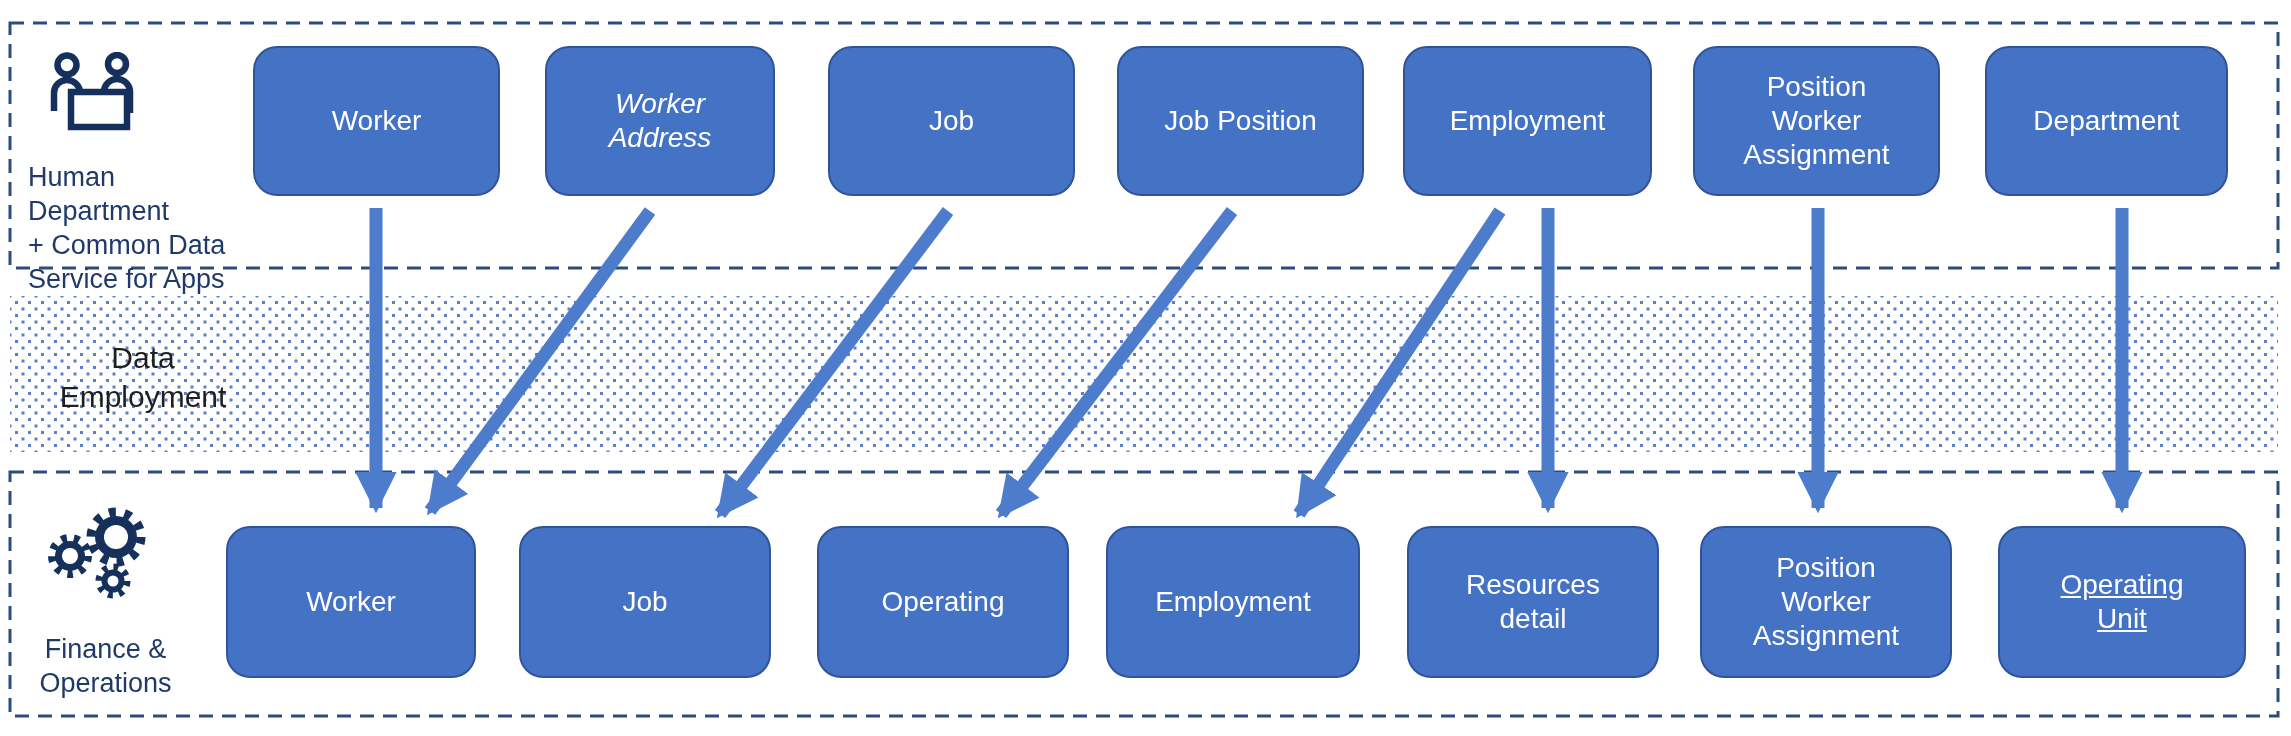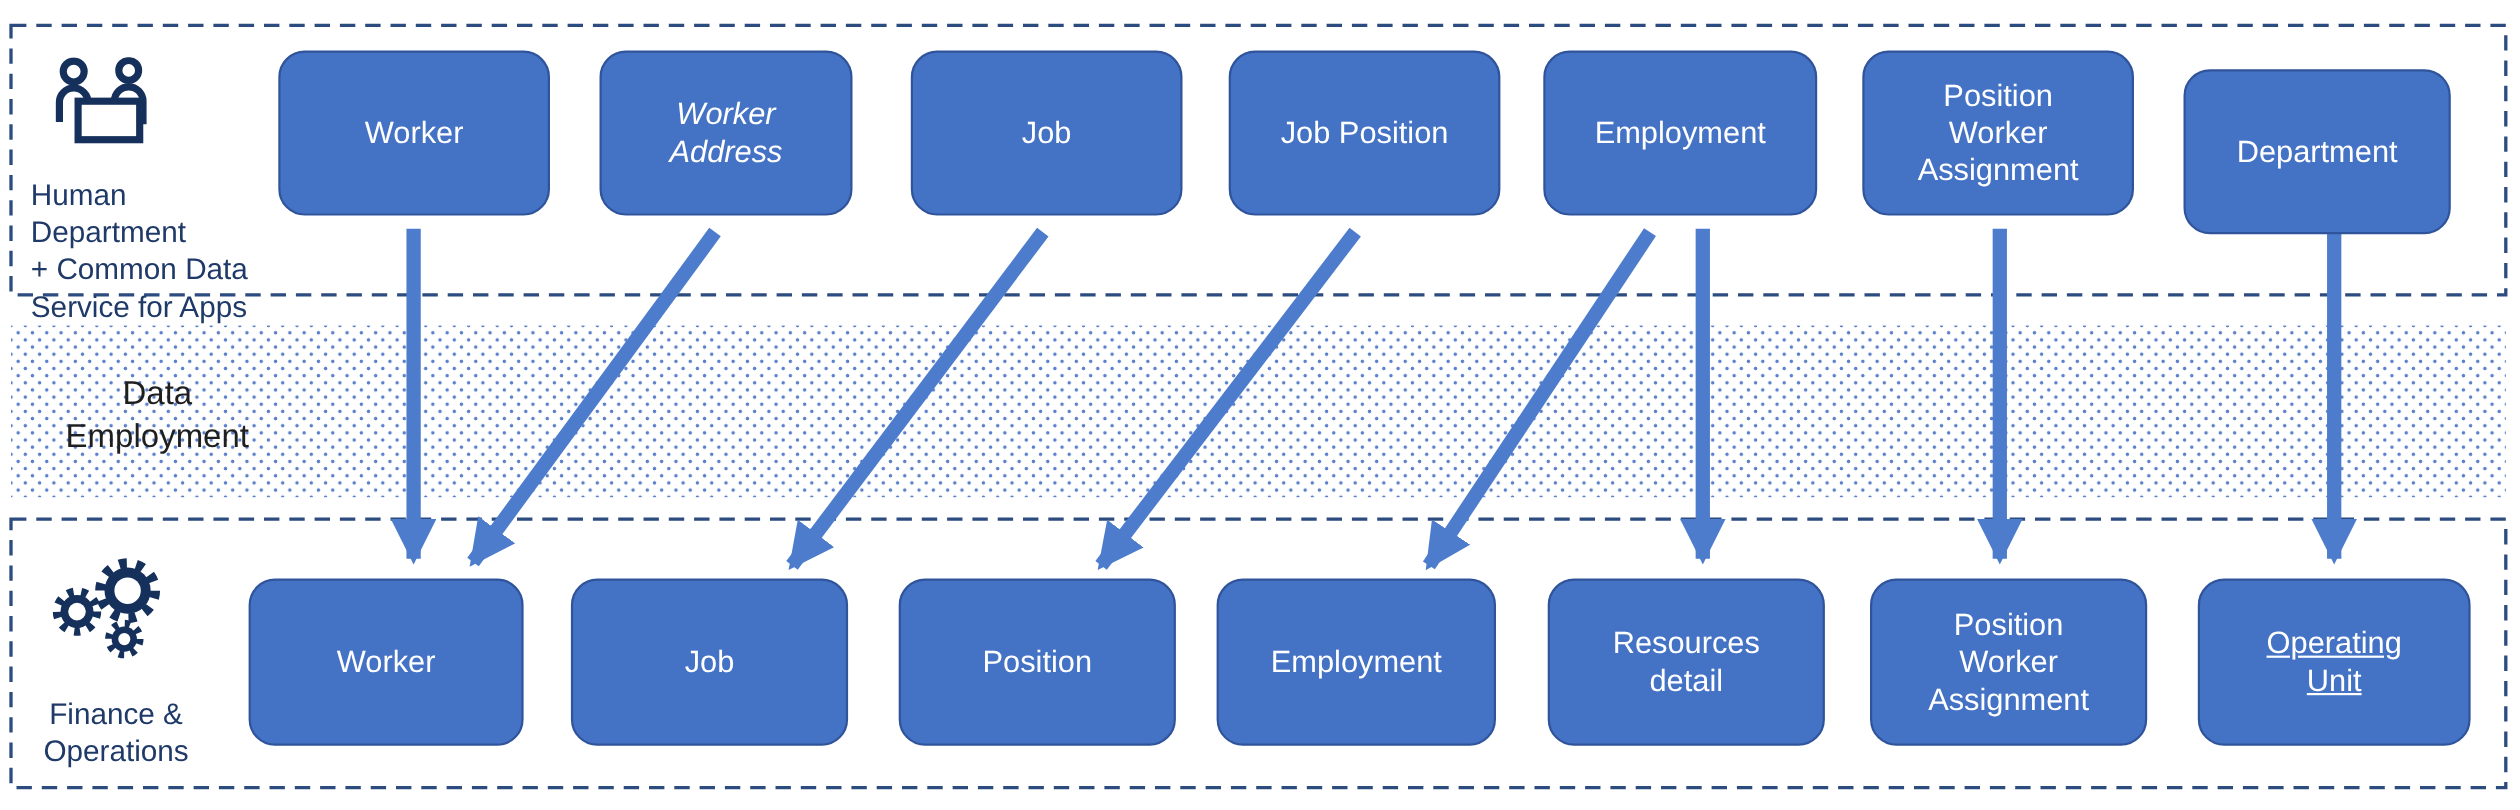--- a/index.html
+++ b/index.html
@@ -129,23 +129,23 @@
 
   <div class="zone-label" style="left:18px;top:632px;width:175px;text-align:center;">Finance &amp;
 Operations</div>
 
   <div class="node top" style="left:253px;width:247px;">Worker</div>
   <div class="node top" style="left:545px;width:230px;font-style:italic;">Worker Address</div>
   <div class="node top" style="left:828px;width:247px;">Job</div>
   <div class="node top" style="left:1117px;width:247px;">Job Position</div>
   <div class="node top" style="left:1403px;width:249px;">Employment</div>
   <div class="node top" style="left:1693px;width:247px;">Position Worker Assignment</div>
-  <div class="node top" style="left:1985px;width:243px;margin-top:17px;">Department</div>
+  <div class="node top" style="left:1985px;width:243px;">Department</div>
 
   <div class="node bottom" style="left:226px;width:250px;">Worker</div>
   <div class="node bottom" style="left:519px;width:252px;">Job</div>
-  <div class="node bottom" style="left:817px;width:252px;">Position</div>
+  <div class="node bottom" style="left:817px;width:252px;">Operating</div>
   <div class="node bottom" style="left:1106px;width:254px;">Employment</div>
   <div class="node bottom" style="left:1407px;width:252px;">Resources detail</div>
   <div class="node bottom" style="left:1700px;width:252px;">Position Worker Assignment</div>
   <div class="node bottom" style="left:1998px;width:248px;text-decoration:underline;">Operating Unit</div>
 
 </div>
 
 </body></html>

